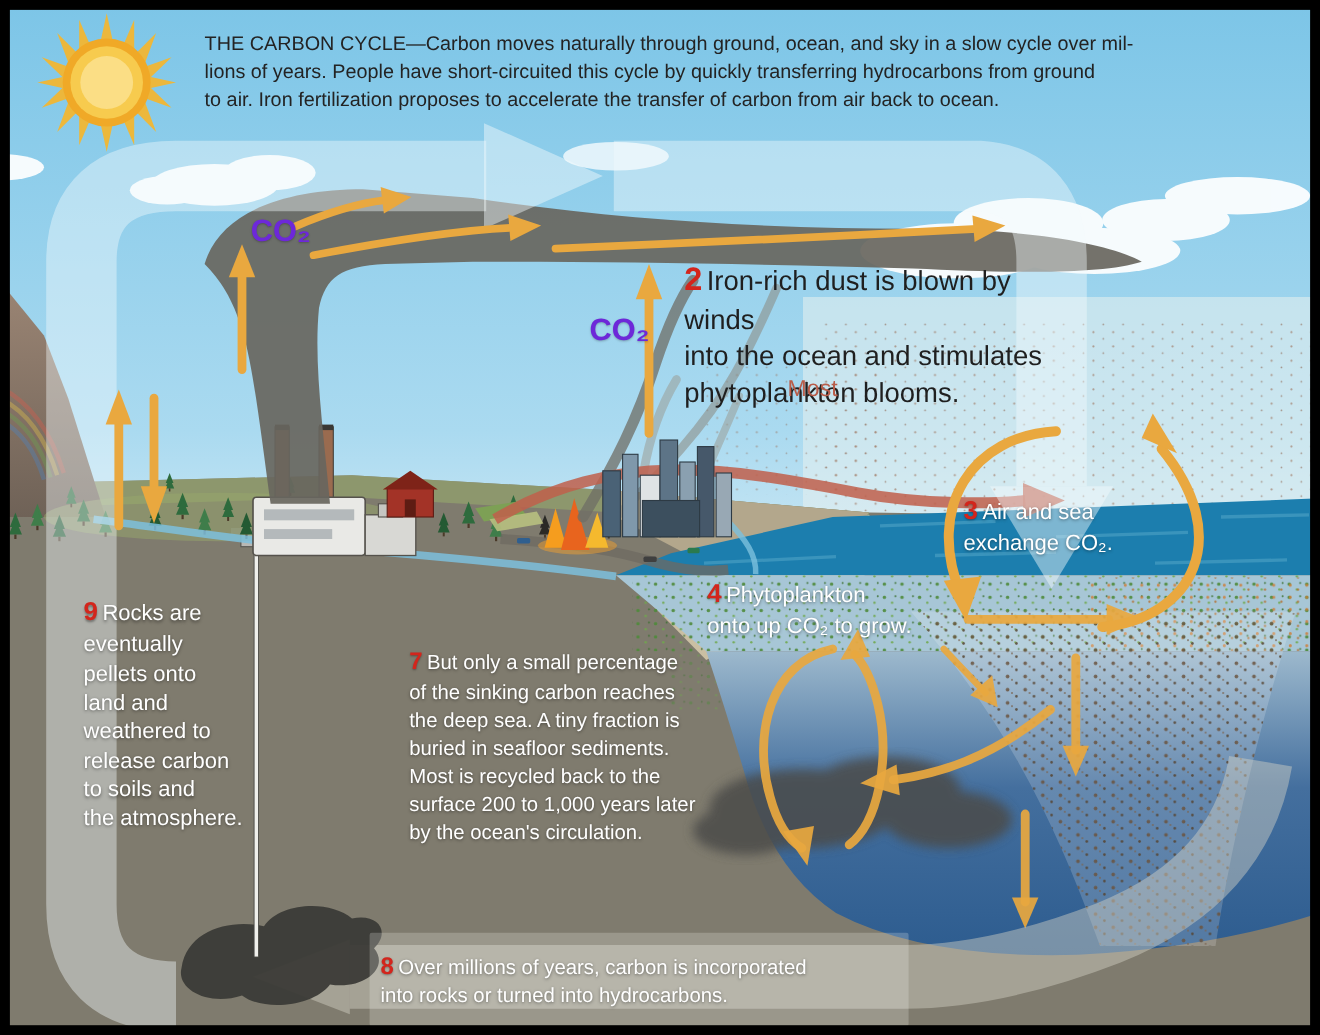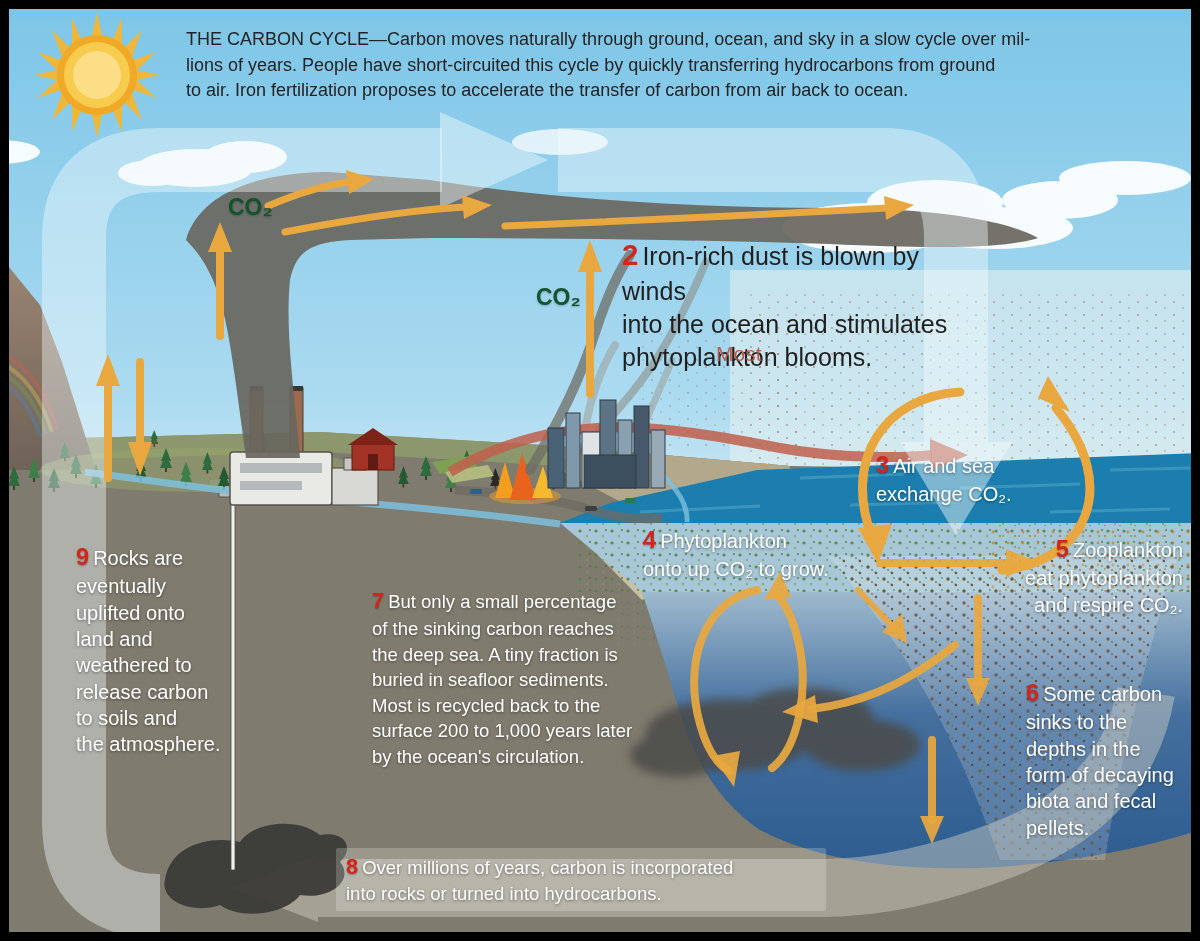--- a/index.html
+++ b/index.html
@@ -11,26 +11,26 @@
   .frame.b{left:0;bottom:0;width:1200px;height:9px;}
   .frame.l{left:0;top:0;width:9px;height:941px;}
   .frame.r{right:0;top:0;width:9px;height:941px;}
   .txtblock{position:absolute;white-space:pre-line;z-index:10;line-height:1.32;}
   .dark{color:#1f1f1f;}
   .light{color:#ffffff;text-shadow:0 1px 3px rgba(0,0,0,.45);}
   .num{color:#d3251c;font-weight:700;font-size:1.18em;padding-right:4px;text-shadow:none;}
   .light .num{text-shadow:0 1px 2px rgba(0,0,0,.35);}
   .center{}
   .right{text-align:right;}
-  .co2label{position:absolute;z-index:10;color:#14532d;font-weight:600;font-size:23px;
+  .co2label{position:absolute;z-index:10;color:#6d28d9;font-weight:600;font-size:28px;
             text-shadow:0 1px 2px rgba(0,0,0,.25);}
   .dustlabel{position:absolute;z-index:10;color:#b85c49;font-size:21px;}
   .title{position:absolute;left:186px;top:27px;width:995px;font-size:18px;line-height:1.42;
          color:#232323;z-index:10;white-space:pre-line;}
-  .band8{background:rgba(250,250,245,.22);padding:5px 10px;border-radius:2px;}
+  .band8{background:rgba(250,250,245,.22);padding:16px 10px;border-radius:2px;}
 </style>
 </head>
 <body>
 
 <div class="canvas">
 
 <svg class="scene" width="1200" height="941" viewBox="0 0 1200 941">
   <defs>
     <linearGradient id="skyGrad" x1="0" y1="0" x2="0" y2="1">
       <stop offset="0" stop-color="#7cc5e7"></stop>
@@ -316,45 +316,36 @@
 <div class="txtblock dark" style="left:622px;top:236px;width:350px;font-size:25px;"><span class="num">2</span><span>Iron-rich dust is blown by winds
 into the ocean and stimulates
 phytoplankton blooms.</span></div>
 
 <div class="txtblock light center" style="left:876px;top:450px;width:190px;font-size:20px;"><span class="num">3</span><span>Air and sea
 exchange CO₂.</span></div>
 
 <div class="txtblock light center" style="left:643px;top:525px;width:240px;font-size:20px;"><span class="num">4</span><span>Phytoplankton
 onto up CO₂ to grow.</span></div>
 
-<div class="txtblock light right" style="left:958px;top:534px;width:225px;font-size:20px;"><span class="num">5</span><span>Zooplankton
-eat phytoplankton
-and respire CO₂.</span></div>
-
-<div class="txtblock light" style="left:1026px;top:678px;width:172px;font-size:20px;"><span class="num">6</span><span>Some carbon
-sinks to the
-depths in the
-form of decaying
-biota and fecal
-pellets.</span></div>
+
 
 <div class="txtblock light" style="left:372px;top:586px;width:315px;font-size:18.5px;line-height:1.38;"><span class="num">7</span><span>But only a small percentage
 of the sinking carbon reaches
 the deep sea. A tiny fraction is
 buried in seafloor sediments.
 Most is recycled back to the
 surface 200 to 1,000 years later
 by the ocean's circulation.</span></div>
 
 <div class="txtblock light band8" style="left:336px;top:848px;width:470px;font-size:18.5px;"><span class="num">8</span><span>Over millions of years, carbon is incorporated
 into rocks or turned into hydrocarbons.</span></div>
 
 <div class="txtblock light" style="left:76px;top:542px;width:175px;font-size:20px;"><span class="num">9</span><span>Rocks are
 eventually
-uplifted onto
+pellets onto
 land and
 weathered to
 release carbon
 to soils and
 the atmosphere.</span></div>
 
 <div class="co2label" style="left:228px;top:194px;">CO₂</div>
 <div class="co2label" style="left:536px;top:284px;">CO₂</div>
 <div class="dustlabel" style="left:716px;top:342px;">Most</div>
 

